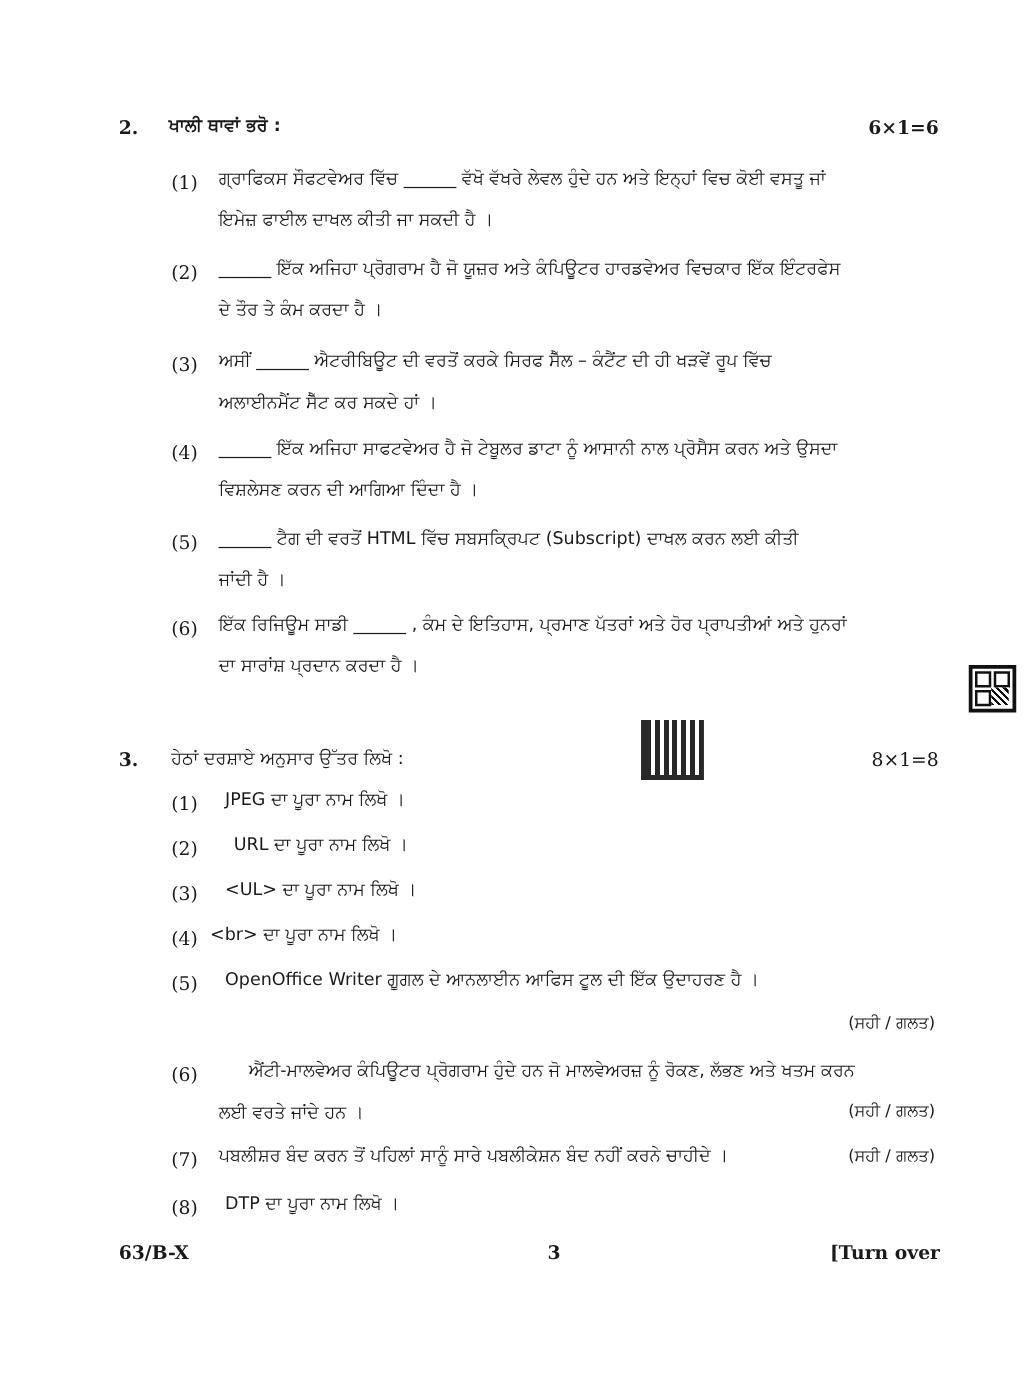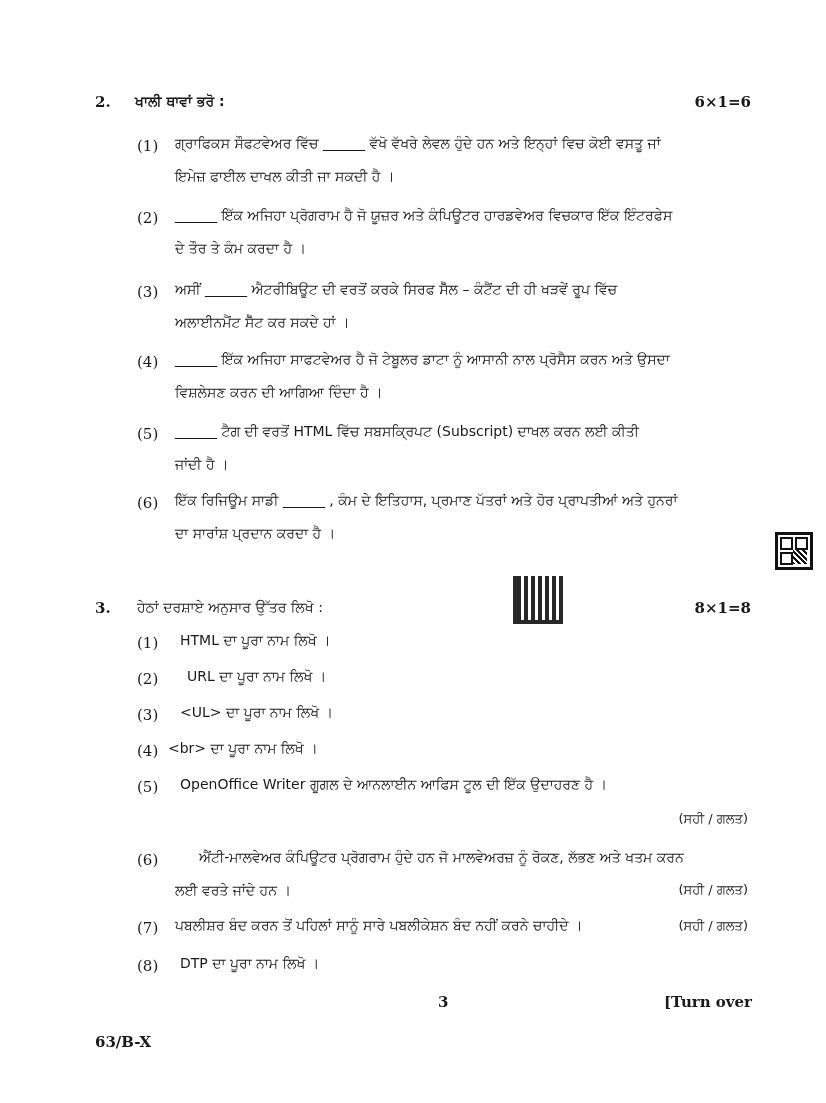--- a/index.html
+++ b/index.html
@@ -50,25 +50,25 @@
 <div class="abs" style="left:775px;top:532px;width:38px;height:38px;border:3px solid #111;box-sizing:border-box;">
   <div style="position:absolute;left:2px;top:2px;width:9px;height:9px;border:2px solid #111;"></div>
   <div style="position:absolute;right:2px;top:2px;width:9px;height:9px;border:2px solid #111;"></div>
   <div style="position:absolute;left:2px;bottom:2px;width:9px;height:9px;border:2px solid #111;"></div>
   <div style="position:absolute;left:15px;top:15px;width:14px;height:14px;background:repeating-linear-gradient(45deg,#111 0 2px,#fff 2px 4px);"></div>
 </div>
 
 <div class="abs qnum" style="left:95px;top:599px;">3.</div>
 <div class="abs qhead" style="left:137px;top:599px;font-family:'DejaVu Sans',sans-serif;font-weight:normal;">ਹੇਠਾਂ ਦਰਸ਼ਾਏ ਅਨੁਸਾਰ ਉੱਤਰ ਲਿਖੋ :</div>
 <div class="abs" style="left:513px;top:576px;width:46px;height:44px;background:repeating-linear-gradient(90deg,#111 0 4px,#fff 4px 7px),#111;border-left:4px solid #111;border-bottom:4px solid #111;opacity:0.9;"></div>
-<div class="abs marks" style="right:75px;top:599px;font-weight:bold;">8×1=8</div>
+<div class="abs marks" style="right:75px;top:599px;font-weight:normal;">8×1=8</div>
 
 <div>
   <div class="abs sub-num" style="left:137px;top:634px;">(1)</div>
-  <div class="abs sub-text" style="left:180px;top:624px;">HTML ਦਾ ਪੂਰਾ ਨਾਮ ਲਿਖੋ ।</div>
+  <div class="abs sub-text" style="left:180px;top:624px;">JPEG ਦਾ ਪੂਰਾ ਨਾਮ ਲਿਖੋ ।</div>
 
   <div class="abs sub-num" style="left:137px;top:670px;">(2)</div>
   <div class="abs sub-text" style="left:187px;top:660px;">URL ਦਾ ਪੂਰਾ ਨਾਮ ਲਿਖੋ ।</div>
 
   <div class="abs sub-num" style="left:137px;top:706px;">(3)</div>
   <div class="abs sub-text" style="left:180px;top:696px;">&lt;UL&gt; ਦਾ ਪੂਰਾ ਨਾਮ ਲਿਖੋ ।</div>
 
   <div class="abs sub-num" style="left:137px;top:742px;">(4)</div>
   <div class="abs sub-text" style="left:168px;top:732px;">&lt;br&gt; ਦਾ ਪੂਰਾ ਨਾਮ ਲਿਖੋ ।</div>
 
@@ -82,15 +82,15 @@
   <div class="abs tf" style="right:78px;top:882px;">(ਸਹੀ / ਗਲਤ)</div>
 
   <div class="abs sub-num" style="left:137px;top:919px;">(7)</div>
   <div class="abs sub-text" style="left:175px;top:909px;">ਪਬਲੀਸ਼ਰ ਬੰਦ ਕਰਨ ਤੋਂ ਪਹਿਲਾਂ ਸਾਨੂੰ ਸਾਰੇ ਪਬਲੀਕੇਸ਼ਨ ਬੰਦ ਨਹੀਂ ਕਰਨੇ ਚਾਹੀਦੇ ।</div>
   <div class="abs tf" style="right:78px;top:918px;">(ਸਹੀ / ਗਲਤ)</div>
 
   <div class="abs sub-num" style="left:137px;top:957px;">(8)</div>
   <div class="abs sub-text" style="left:180px;top:947px;">DTP ਦਾ ਪੂਰਾ ਨਾਮ ਲਿਖੋ ।</div>
 </div>
 
-<div class="abs footer" style="left:95px;top:993px;margin-top:40px;">63/B-X</div>
+<div class="abs footer" style="left:95px;top:993px;">63/B-X</div>
 <div class="abs footer" style="left:438px;top:993px;">3</div>
 <div class="abs footer" style="right:74px;top:993px;">[Turn over</div>
 
 </body></html>

